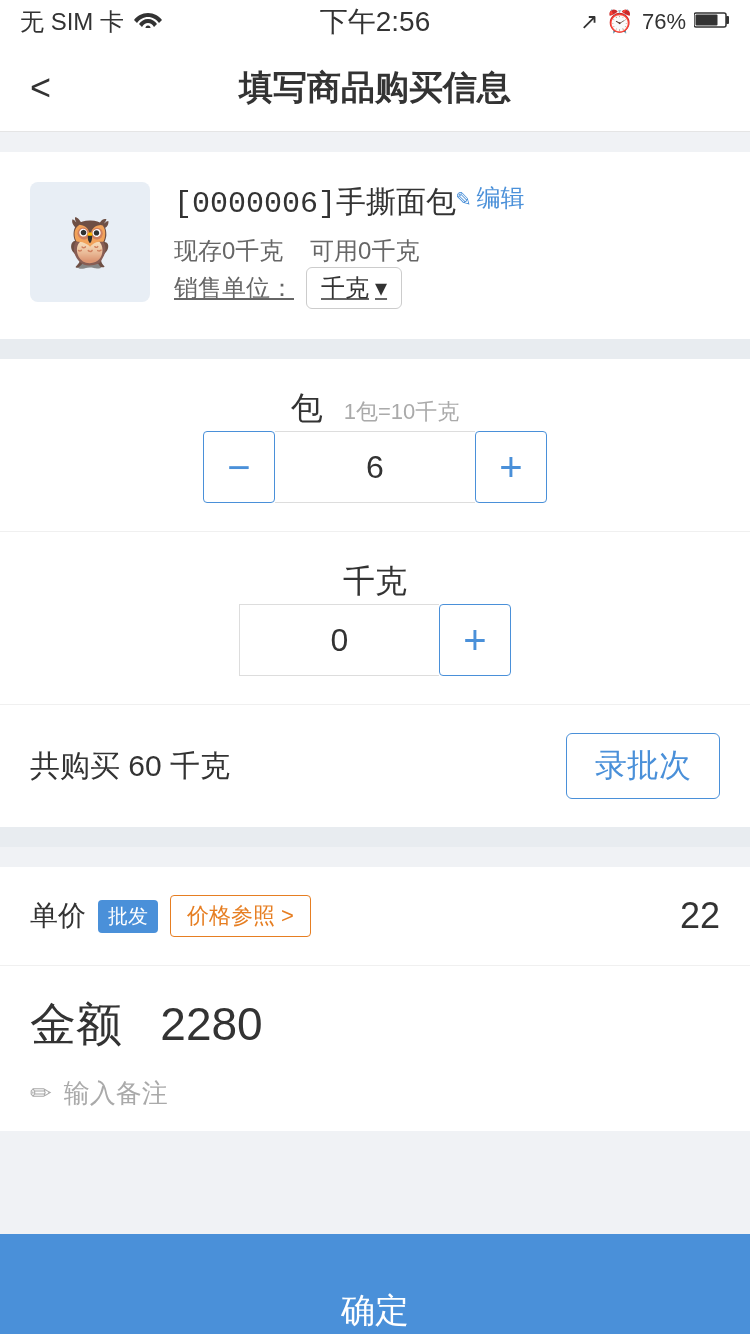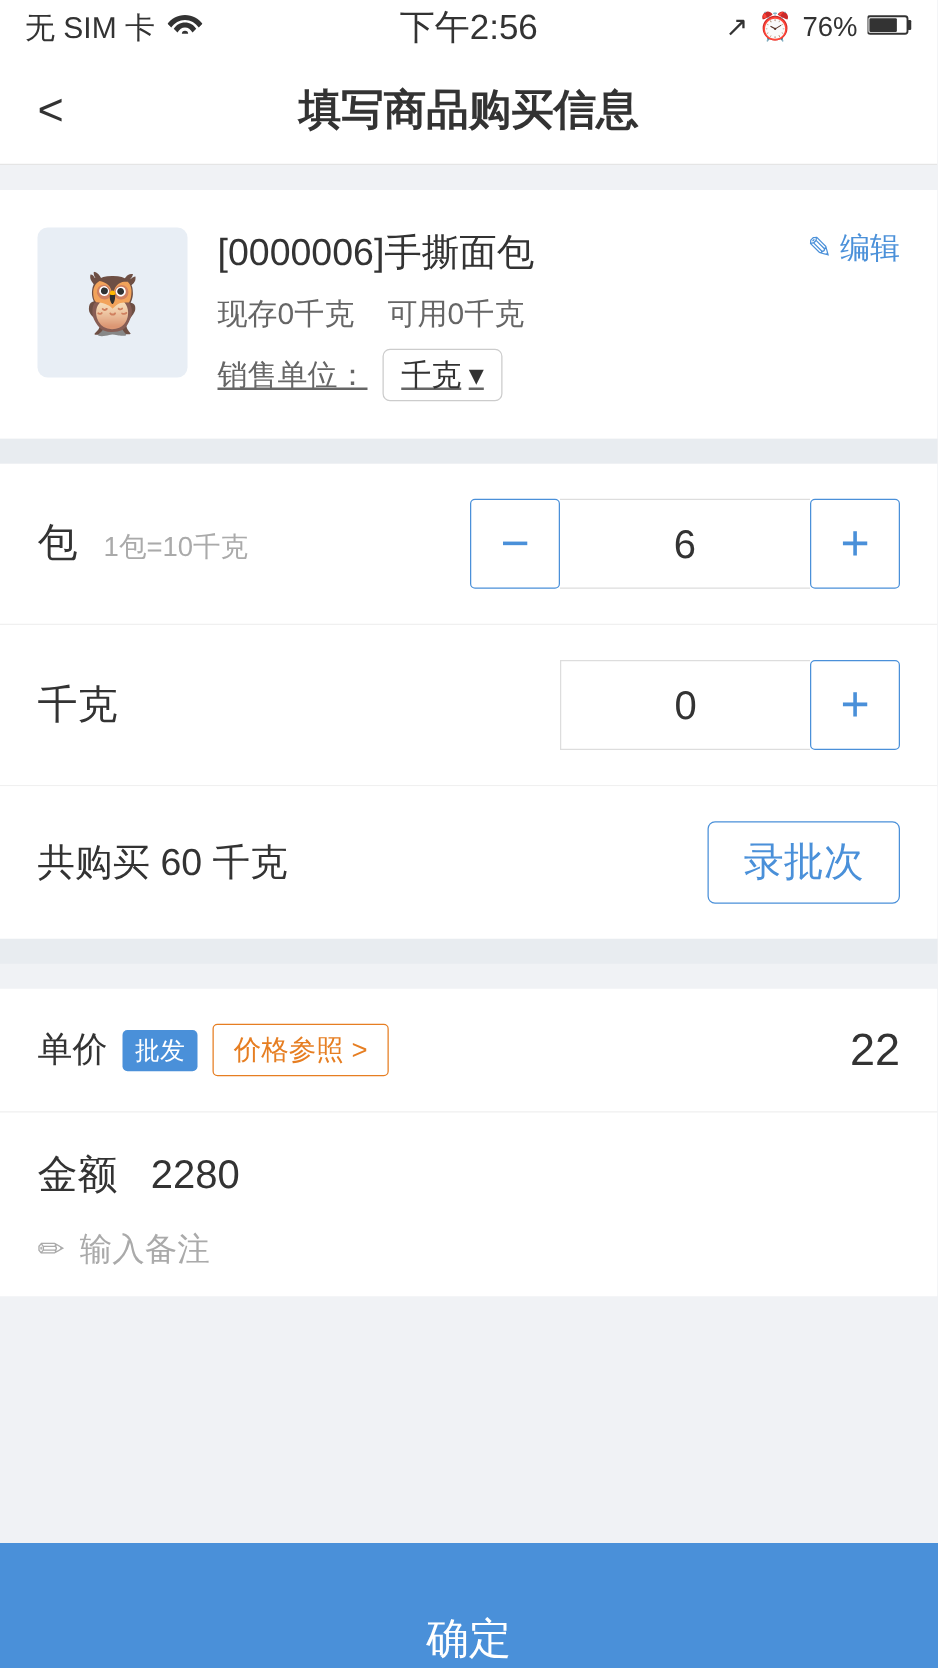--- a/index.html
+++ b/index.html
@@ -65,21 +65,21 @@
       height: 120px;
       background: #e8eef5;
       border-radius: 8px;
       display: flex;
       align-items: center;
       justify-content: center;
       flex-shrink: 0;
     }
     .product-info { flex: 1; }
     .product-name { font-size: 30px; font-weight: 500; color: #333; margin-bottom: 12px; }
-    .product-stock { font-size: 24px; color: #666; margin-bottom: 12px; }
+    .product-stock { font-size: 24px; color: #666; }
     .product-unit { font-size: 24px; color: #666; display: flex; align-items: center; gap: 12px; text-decoration: underline; }
     .unit-dropdown {
       border: 1px solid #ccc;
       border-radius: 6px;
       padding: 4px 14px;
       font-size: 24px;
       color: #333;
       display: flex;
       align-items: center;
       gap: 6px;
@@ -97,20 +97,21 @@
     
     .divider { height: 20px; background: #e8ecf0; }
 
     
     .input-section { background: #fff; }
     .input-row {
       display: flex;
       align-items: center;
       padding: 28px 30px;
       border-bottom: 1px solid #f0f0f0;
+      flex-direction: column;
     }
     .input-label { font-size: 32px; color: #333; flex: 1; }
     .input-hint { font-size: 22px; color: #aaa; margin-left: 12px; }
     .input-controls {
       display: flex;
       align-items: center;
       gap: 0;
     }
     .btn-minus, .btn-plus {
       width: 72px;
@@ -200,21 +201,21 @@
       cursor: pointer;
     }
     .price-value { font-size: 36px; color: #333; font-weight: 400; }
 
     
     .amount-section {
       background: #fff;
       padding: 28px 30px 20px;
       border-top: 1px solid #f0f0f0;
     }
-    .amount-row { font-size: 32px; color: #333; margin-bottom: 20px; }
+    .amount-row { font-size: 46px; color: #333; margin-bottom: 20px; }
     .amount-note {
       display: flex;
       align-items: center;
       gap: 12px;
       color: #aaa;
       font-size: 26px;
     }
 
     
     .footer {
@@ -273,21 +274,21 @@
 <div class="nav-bar">
   <div class="nav-back">&lt;</div>
   <div class="nav-title">填写商品购买信息</div>
 </div>
 
 <div class="product-card">
   <div class="product-image">
     <span class="owl-logo">🦉</span>
   </div>
   <div class="product-info">
-    <div style="display:flex; justify-content:space-between; align-items:flex-start;">
+    <div style="display:flex; align-items:flex-start;font-family:Liberation Mono, monospace;">
       <div class="product-name">[0000006]手撕面包</div>
       <div class="edit-btn">
         <span>✎</span>
         <span>编辑</span>
       </div>
     </div>
     <div class="product-stock">
       <span>现存0千克</span>
       &nbsp;&nbsp;
       <span>可用0千克</span>

